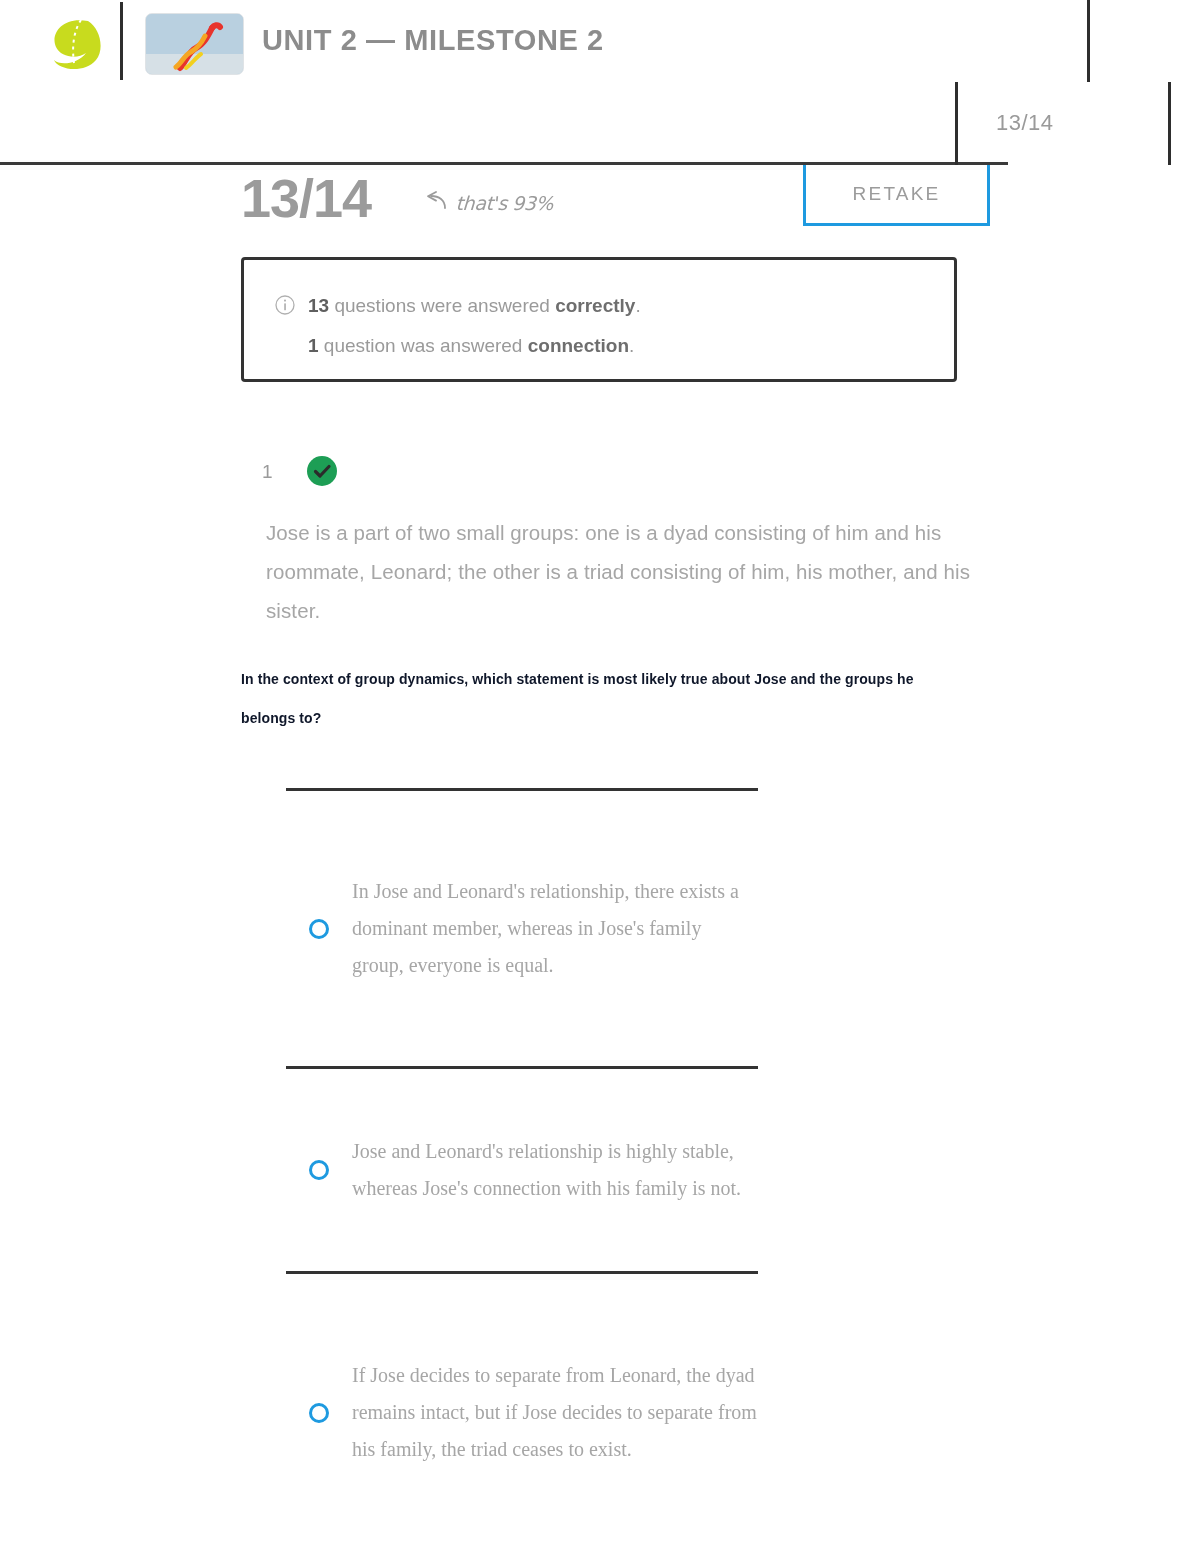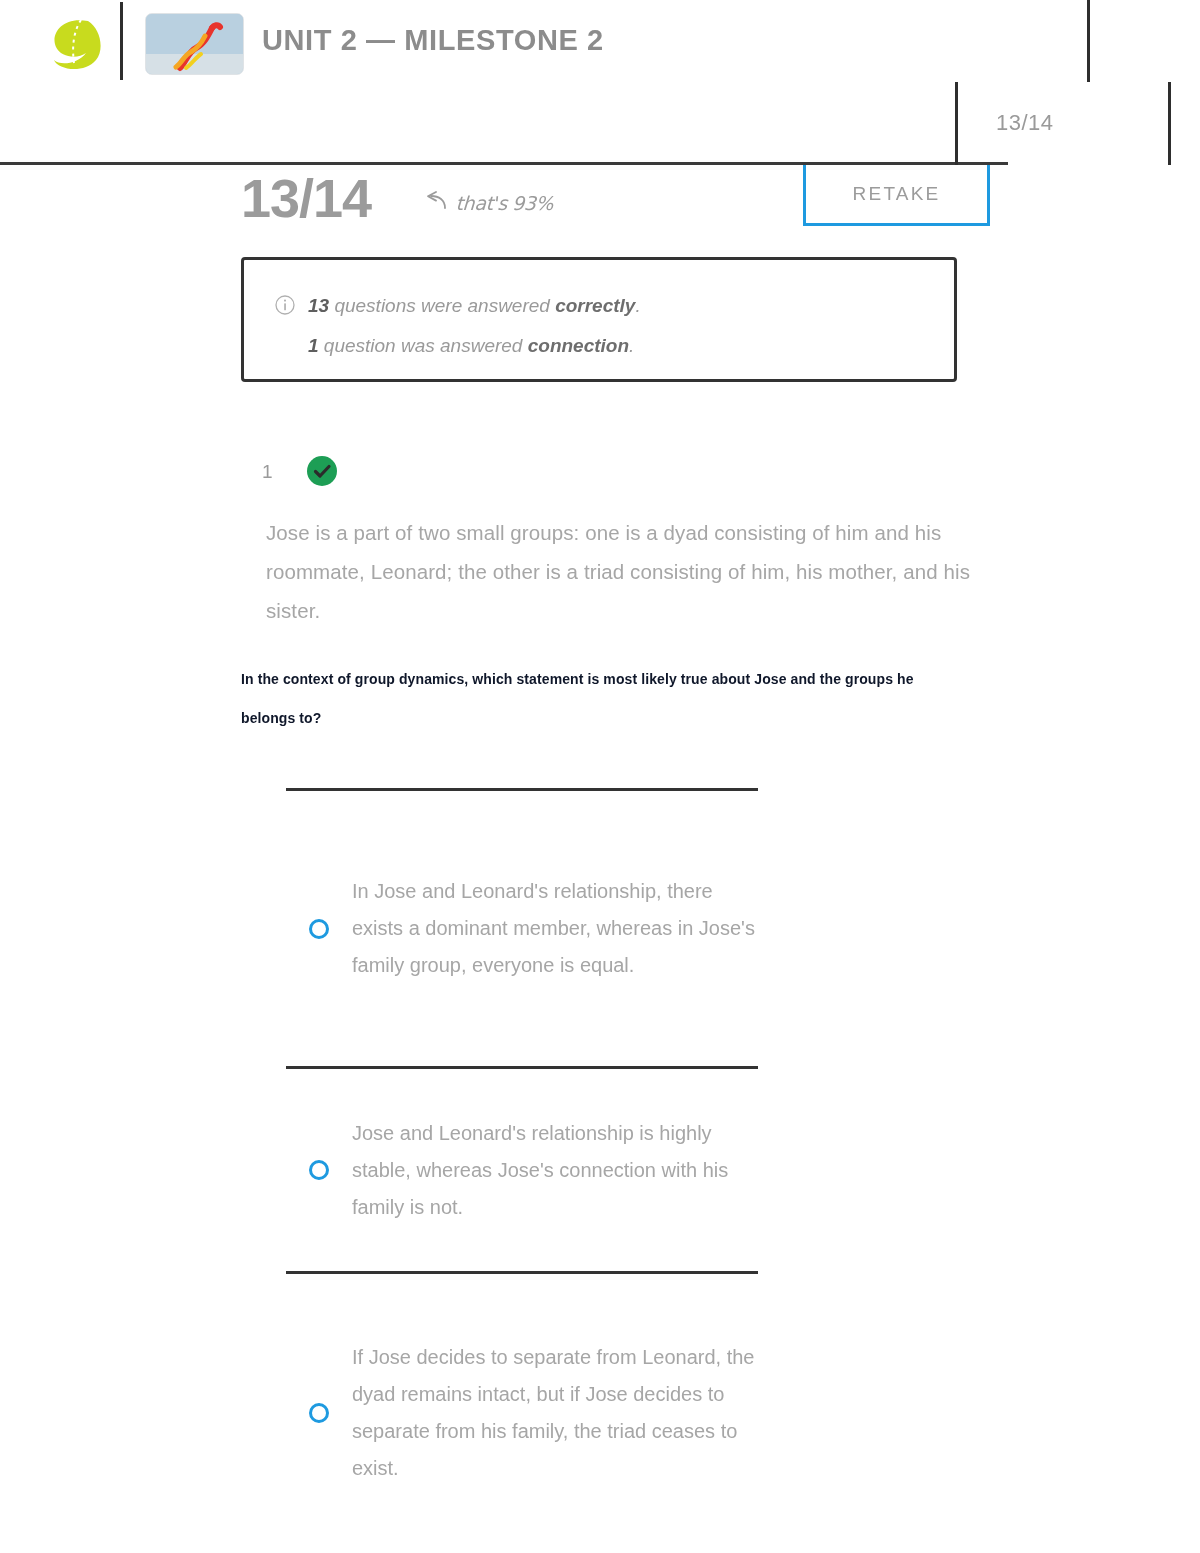--- a/index.html
+++ b/index.html
@@ -141,21 +141,20 @@
     position: absolute;
     left: 31px; top: 35px;
     width: 20px; height: 20px;
   }
   .info-line {
     position: absolute;
     left: 64px;
     font-size: 19px;
     color: #9a9a9a;
     white-space: nowrap;
-    font-style: italic;
   }
   .info-line.l1 { top: 35px; }
   .info-line.l2 { top: 75px; }
   .info-line b { color: #6e6e6e; font-weight: 700; }
   .info-line .num { color: #5f5f5f; font-weight: 700; }
 
   
   .q-meta {
     position: absolute;
     left: 241px; top: 455px;
@@ -191,20 +190,21 @@
     color: #0f172a;
     font-weight: 700;
     letter-spacing: 0.1px;
   }
 
   
   .options {
     position: absolute;
     left: 286px; top: 788px;
     width: 472px;
+    font-family: Liberation Serif, serif;
   }
   .opt {
     position: relative;
     border-top: 3px solid #333333;
     display: flex;
     align-items: center;
     box-sizing: border-box;
     cursor: pointer;
   }
   .opt .radio {

